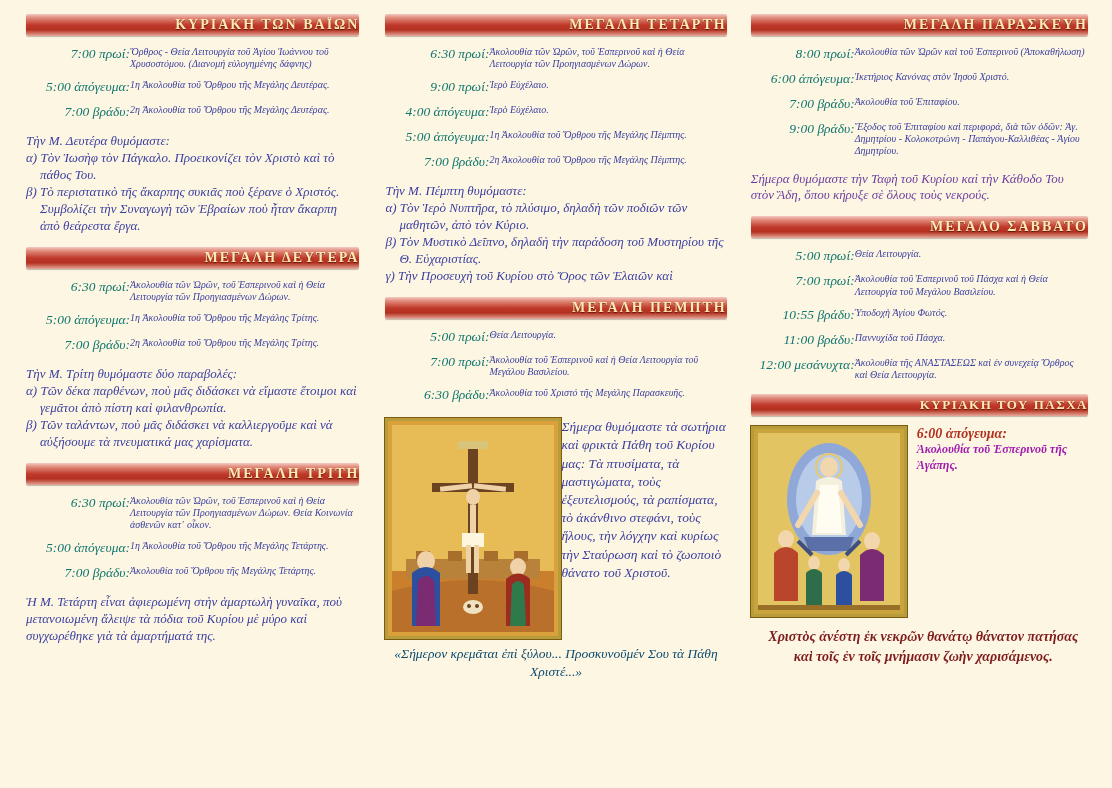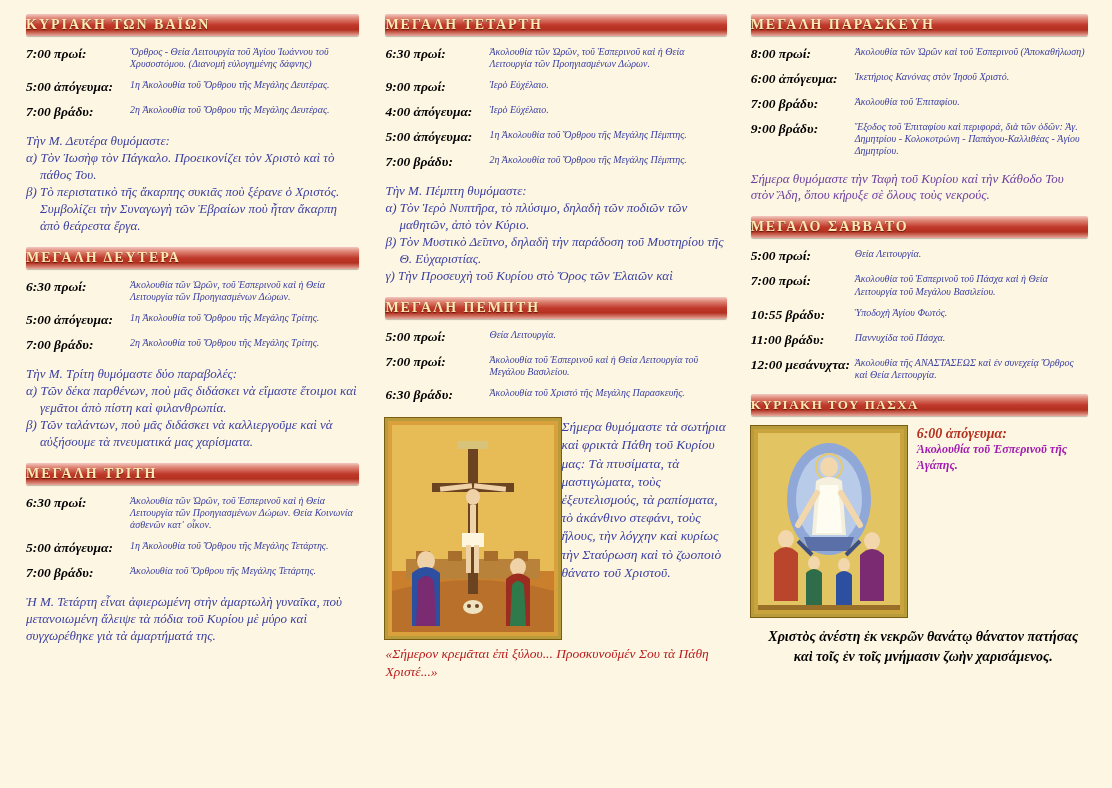--- a/index.html
+++ b/index.html
@@ -18,44 +18,45 @@
   .col3{width:370px;padding:0 14px 0 12px;}
 
   
   .banner{
     position:relative;
     height:22px;
     margin:0 0 10px 0;
     border-radius:2px;
     background:linear-gradient(to bottom,#f3c9c1 0%,#e08a7a 18%,#c0392b 50%,#b3301f 72%,#e6a99c 100%);
     box-shadow:0 1px 1px rgba(0,0,0,.25);
-    display:flex;align-items:center;justify-content:flex-start;
+    display:flex;align-items:center;justify-content:flex-end;
     overflow:hidden;
   }
   .banner .btxt{
     font-family:"Liberation Serif", serif;
     font-weight:bold;
     font-size:14px;
     letter-spacing:2px;
     color:#ffe9b0;
     text-shadow:0 1px 1px rgba(0,0,0,.5);
     white-space:nowrap;
   }
   .banner.tight .btxt{font-size:13px;letter-spacing:1.5px;}
 
   
   table.sched{width:100%;border-collapse:collapse;margin-bottom:4px;}
   table.sched td{vertical-align:top;padding:0 0 9px 0;}
   td.time{
     width:104px;
-    font-style:italic;font-weight:bold;
-    color:#000000;
+    font-style:italic;font-weight:normal;
+    color:#0f766e;
     font-size:13.5px;
     white-space:nowrap;
     padding-right:6px;
+    text-align:right;
   }
   td.desc{
     font-style:italic;
     color:#3a3fa0;
     font-size:10px;
     line-height:1.22;
   }
   .note{
     font-style:italic;
     color:#3a3fa0;
@@ -70,29 +71,29 @@
   
   .iconwrap{display:flex;margin-top:6px;}
   .icon-frame{
     border:3px solid #b89b3a;
     box-shadow:0 0 0 1px #7a5c12;
     background:#e8c96a;
     padding:0;
     flex:0 0 auto;
   }
   .caption{
-    font-style:italic;color:#b91c1c;font-size:13.5px;line-height:1.35;
-    text-align:left;margin-top:6px;
+    font-style:italic;color:#0c4a6e;font-size:13.5px;line-height:1.35;
+    text-align:center;margin-top:6px;
   }
   .sidetext{
     font-style:italic;color:#3a3fa0;font-size:13.5px;line-height:1.35;
     flex:1 1 auto;
   }
   .paschal{
-    font-style:italic;color:#000000;font-size:14px;line-height:1.4;
+    font-style:italic;color:#7f1d1d;font-size:14px;line-height:1.4;
     text-align:center;font-weight:bold;margin-top:10px;margin-left:8px;
   }
   .pas-time{font-style:italic;font-weight:bold;color:#b3301f;font-size:14px;}
   .pas-title{font-style:italic;font-weight:bold;color:#a21caf;font-size:12px;line-height:1.3;}
   .pas-block{flex:1 1 auto;padding-left:10px;}
   svg{display:block;}
 </style>
 </head>
 <body>
 

